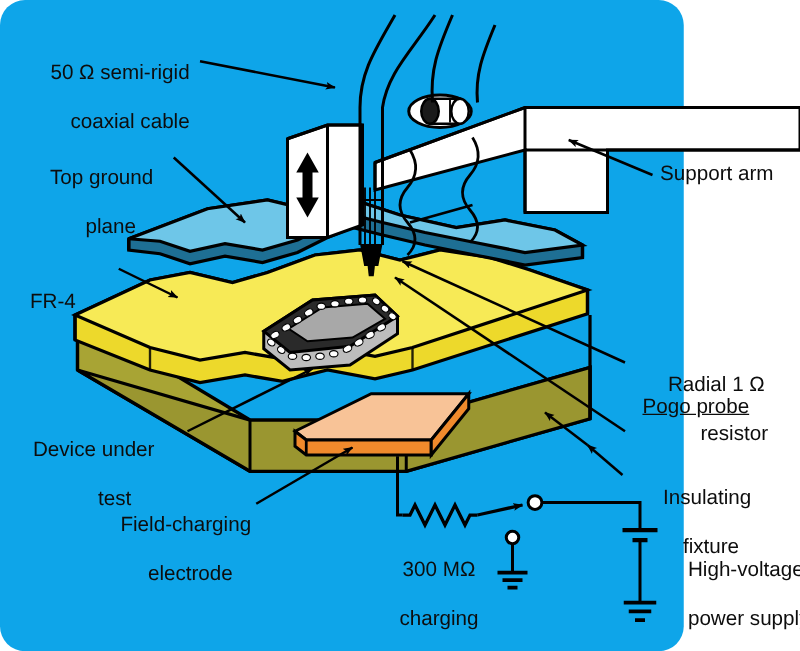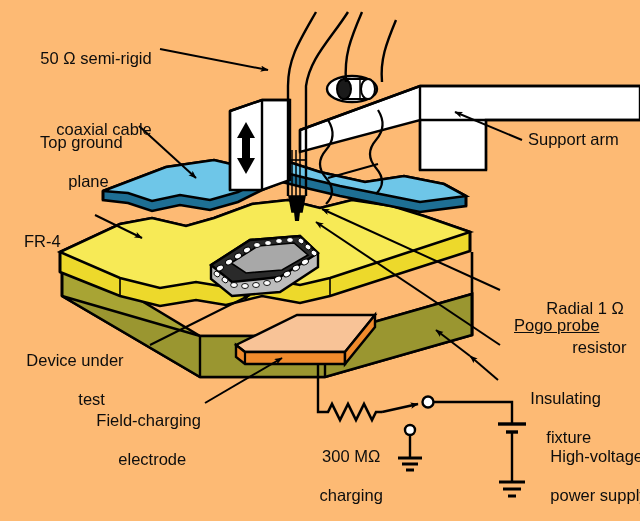--- a/index.html
+++ b/index.html
@@ -1,18 +1,18 @@
 <!DOCTYPE html>
 <html><head>
 <meta charset="utf-8">
 <style>
   html,body{margin:0;padding:0;background:#ffffff;}
   body{width:640px;height:521px;overflow:hidden;
        font-family:"Liberation Sans", sans-serif;}
-  #stage{position:relative;width:640px;height:521px;background:#fdba74;}
+  #stage{position:relative;width:547px;height:521px;background:#0ea5e9;border-radius:20px;}
   svg#art{position:absolute;left:0;top:0;width:640px;height:521px;}
   .lbl{position:absolute;font-family:"Liberation Sans", sans-serif;
        font-size:16.5px;color:#0d0d0d;line-height:1.18;white-space:pre;}
   .ctr{text-align:center;}
   .lf{text-align:left;}
 </style>
 </head>
 <body>
 
 <div id="stage">
@@ -196,21 +196,21 @@
       <g>
         <path d="M499,482 L525,482" fill="none" stroke="#000" stroke-width="3"></path>
         <path d="M503,489 L521,489" fill="none" stroke="#000" stroke-width="3"></path>
         <path d="M508,496 L516,496" fill="none" stroke="#000" stroke-width="3"></path>
       </g>
     </g>
   </svg>
 
   <div class="lbl lf" style="left:22px;  top:30px;">
     <span>50 Ω semi-rigid</span><br>
-    <span style="display:inline-block;padding-left:16px;margin-top:32px;">coaxial cable</span>
+    <span style="display:inline-block;padding-left:16px;">coaxial cable</span>
   </div>
 
   <div class="lbl lf" style="left:22px; top:114px;">
     <span>Top ground</span><br>
     <span style="display:inline-block;padding-left:28px;text-align:right;">plane</span>
   </div>
 
   <div class="lbl lf" style="left:24px; top:198px;margin-top:34px;">FR-4</div>
 
   <div class="lbl lf" style="left:8px; top:332px;">
@@ -218,21 +218,21 @@
     <span style="display:inline-block;padding-left:52px;">test</span>
   </div>
 
   <div class="lbl lf" style="left:78px; top:392px;">
     <span>Field-charging</span><br>
     <span style="display:inline-block;padding-left:22px;text-align:center;">electrode</span>
   </div>
 
   <div class="lbl lf" style="left:528px; top:130px;">Support arm</div>
 
-  <div class="lbl lf" style="left:528px; top:280px;">
+  <div class="lbl lf" style="left:516px; top:280px;">
     <span>Radial 1 Ω</span><br>
     <span style="display:inline-block;padding-left:26px;">resistor</span>
   </div>
 
   <div class="lbl lf" style="left:514px; top:316px;text-decoration:underline;">Pogo probe</div>
 
   <div class="lbl lf" style="left:512px; top:370px;">
     <span>Insulating</span><br>
     <span style="display:inline-block;padding-left:16px;">fixture</span>
   </div>

